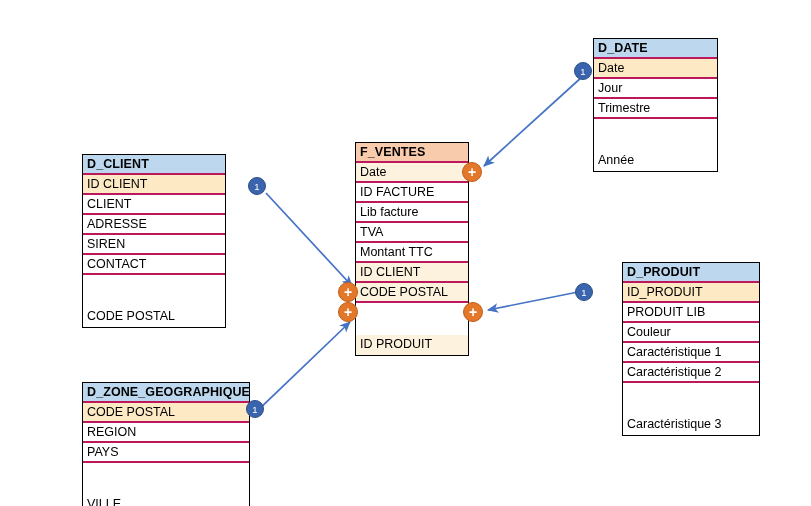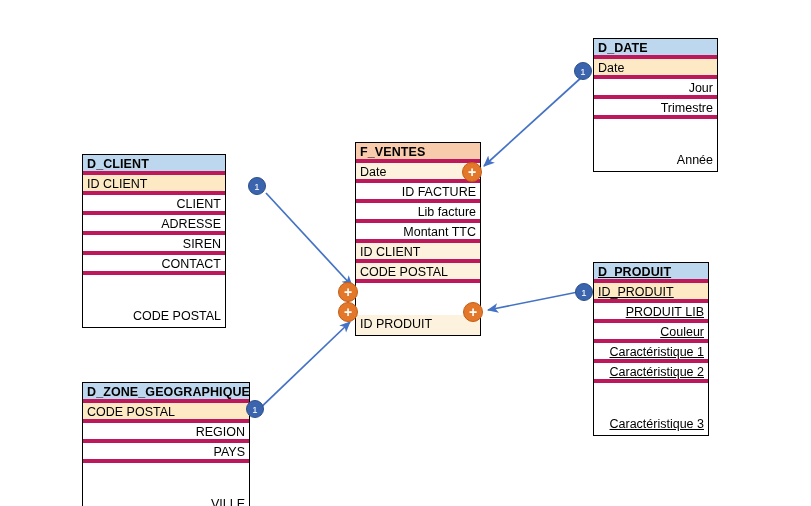--- a/index.html
+++ b/index.html
@@ -31,34 +31,34 @@
     border: 1px solid #000000;
     background: #ffffff;
   }
   .row {
     box-sizing: border-box;
     height: 20px;
     line-height: 19px;
     padding: 0 4px;
     font-size: 12.5px;
     color: #000000;
-    border-bottom: 4px solid #be185d;
+    border-bottom: 2px solid #be185d;
     white-space: nowrap;
     overflow: hidden;
   }
   .row:last-child { border-bottom: none; margin-top: 32px; }
   .row.header {
     font-weight: bold;
     letter-spacing: .1px;
   }
   .row.hdr-dim   { background: #bdd7ee; }
   .row.hdr-fact  { background: #f8cbad; }
   .row.key       { background: #fde9c3; }
   .row.factfield { background: #fdf2dd; }
-  .row.plain     { background: #ffffff; text-align: right; }
+  .row.plain     { background: #ffffff; }
 
   
   .badge {
     position: absolute;
     box-sizing: border-box;
     border-radius: 50%;
     color: #ffffff;
     text-align: center;
     font-family: "Liberation Sans", sans-serif;
     z-index: 5;
@@ -117,35 +117,36 @@
   </div>
 
   <div class="table" id="tbl-d-zone" style="left:82px; top:382px; width:168px;">
     <div class="row header hdr-dim">D_ZONE_GEOGRAPHIQUE</div>
     <div class="row key">CODE POSTAL</div>
     <div class="row plain">REGION</div>
     <div class="row plain">PAYS</div>
     <div class="row plain">VILLE</div>
   </div>
 
-  <div class="table" id="tbl-d-produit" style="left:593px; top:262px; width:116px;text-decoration:underline;">
+  <div class="table" id="tbl-d-produit" style="left:622px; top:262px; width:138px;">
     <div class="row header hdr-dim">D_PRODUIT</div>
     <div class="row key">ID_PRODUIT</div>
     <div class="row plain">PRODUIT LIB</div>
     <div class="row plain">Couleur</div>
     <div class="row plain">Caractéristique 1</div>
     <div class="row plain">Caractéristique 2</div>
     <div class="row plain">Caractéristique 3</div>
   </div>
 
-  <div class="table" id="tbl-f-ventes" style="left:355px; top:142px; width:126px;">
+  <div class="table" id="tbl-f-ventes" style="left:355px; top:142px; width:114px;">
     <div class="row header hdr-fact">F_VENTES</div>
     <div class="row factfield">Date</div>
     <div class="row plain">ID FACTURE</div>
     <div class="row plain">Lib facture</div>
+    <div class="row plain">TVA</div>
     <div class="row plain">Montant TTC</div>
     <div class="row factfield">ID CLIENT</div>
     <div class="row factfield">CODE POSTAL</div>
     <div class="row factfield">ID PRODUIT</div>
   </div>
 
   <div class="badge badge-one" style="left:574px; top:62px;">1</div>
   <div class="badge badge-many" style="left:462px; top:162px;">+</div>
 
   <div class="badge badge-one" style="left:248px; top:177px;">1</div>

